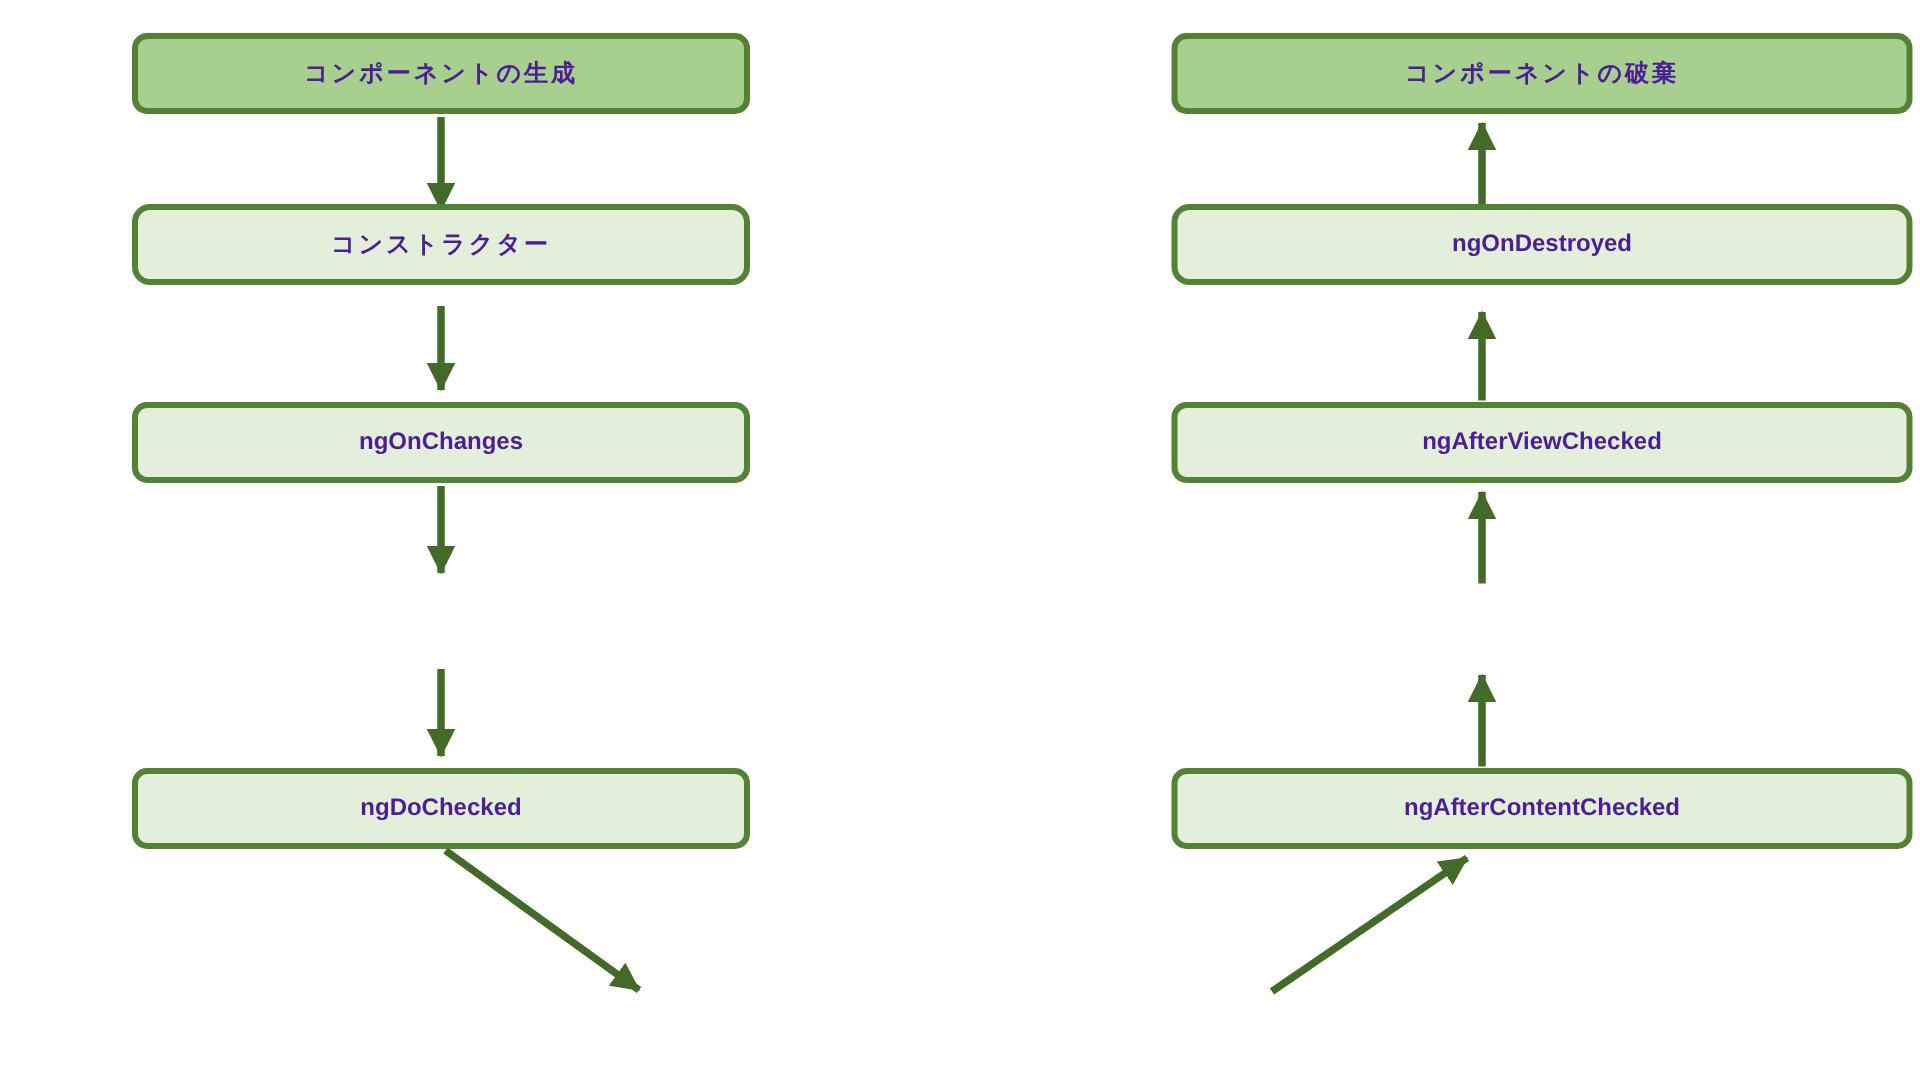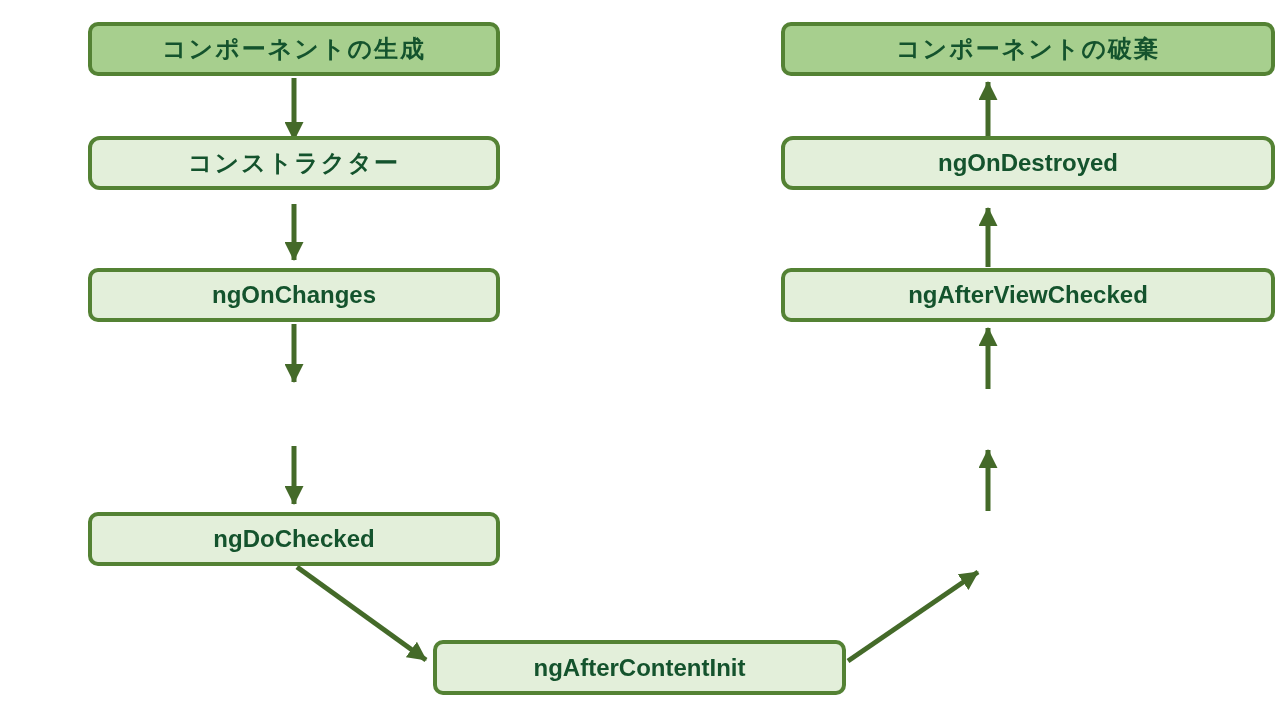--- a/index.html
+++ b/index.html
@@ -21,22 +21,22 @@
     position: absolute;
     box-sizing: border-box;
     height: 54px;
     border: 4px solid #548234;
     border-radius: 10px;
     background: #E3EFDA;
     display: flex;
     align-items: center;
     justify-content: center;
     font-weight: bold;
-    font-size: 24px;
-    color: #14532d;
+    font-size: 16px;
+    color: #4c1d95;
     white-space: nowrap;
   }
   .node.header { background: #A7CF8E; }
   .col-left  { left: 88px;  width: 412px; }
   .col-right { left: 781px; width: 494px; }
   .row0 { top: 22px; }
   .row1 { top: 136px; border-radius: 12px; }
   .row2 { top: 268px; }
   .row3 { top: 390px; }
   .row4 { top: 512px; }
@@ -70,23 +70,23 @@
 
   <div class="node header col-left row0 jp">コンポーネントの生成</div>
 
   <div class="node col-left row1 jp">コンストラクター</div>
 
   <div class="node col-left row2">ngOnChanges</div>
 
 
   <div class="node col-left row4">ngDoChecked</div>
 
-  <div class="node center-bottom">ngAfterContentInit</div>
 
   <div class="node header col-right row0 jp">コンポーネントの破棄</div>
 
   <div class="node col-right row1">ngOnDestroyed</div>
 
   <div class="node col-right row2">ngAfterViewChecked</div>
 
 
+  <div class="node col-right row4">ngAfterContentChecked</div>
 
 </div>
 
 </body></html>

